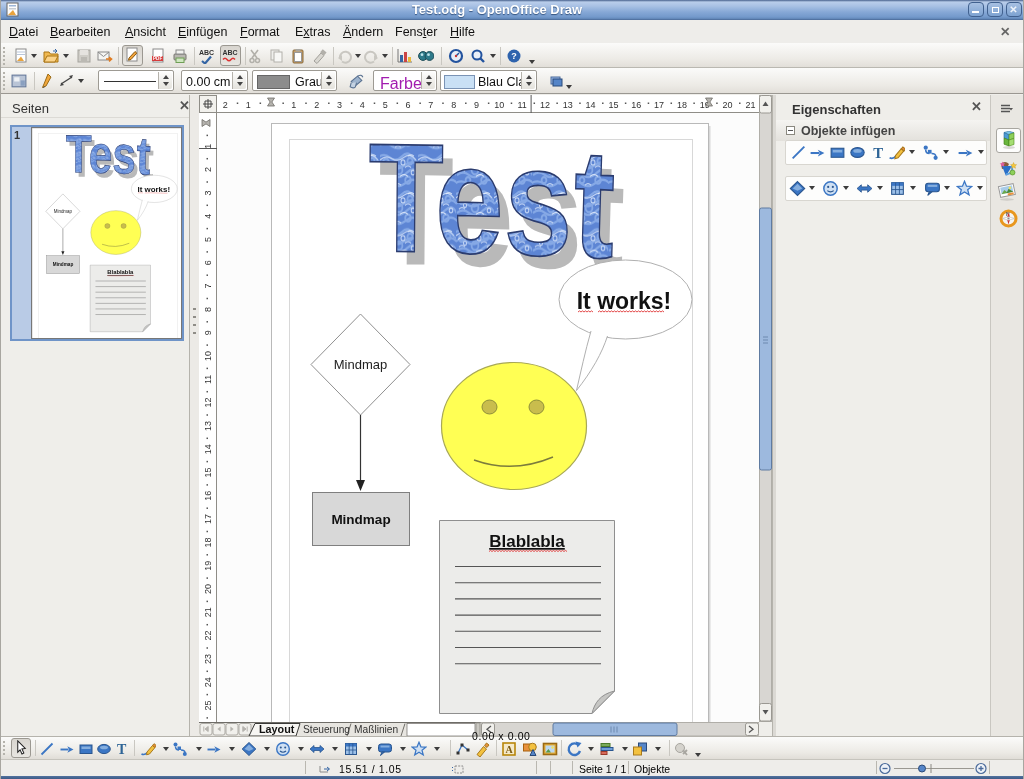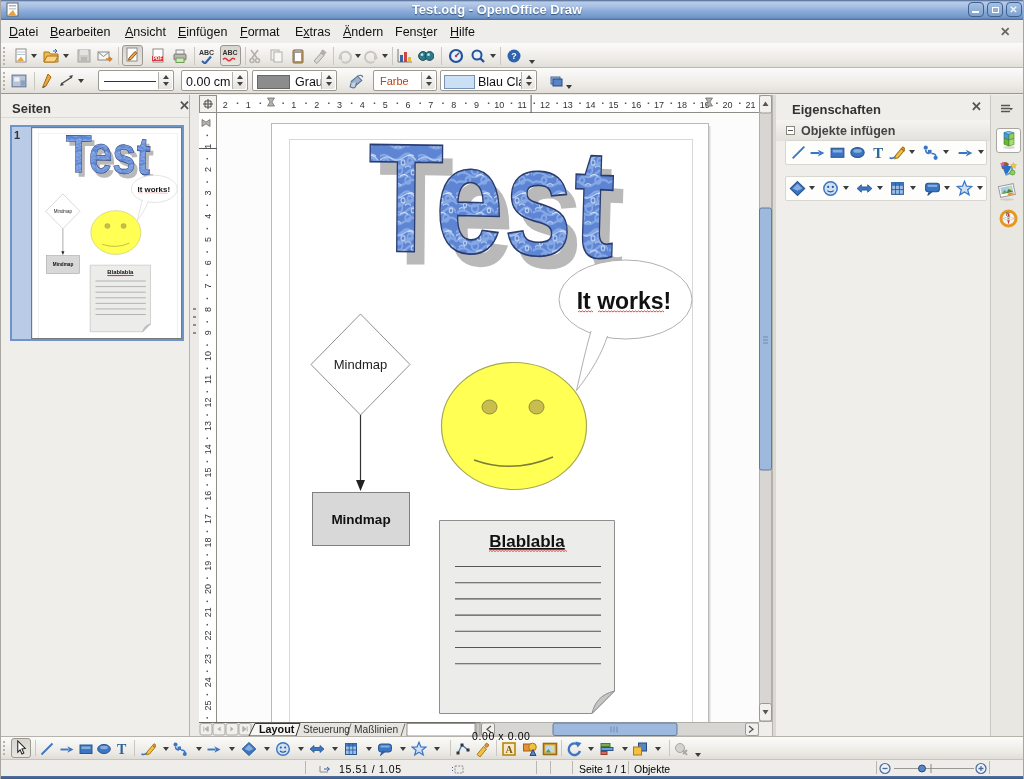--- a/index.html
+++ b/index.html
@@ -208,21 +208,21 @@
     <div class="a" style="left:4px;top:3.5px;width:31px;height:12px;background:#8c8c8c;border:1px solid #666"></div>
     <div class="a" style="left:42px;top:3.5px;font-size:12.5px;color:#111;white-space:nowrap">Grau (</div>
     <div class="spin"></div>
   </div>
 <svg class="a" style="left:348px;top:73px" width="17" height="17" viewBox="0 0 16 16">
     <path d="M3 8 l6-5 4 4 -6 5 Z" fill="#9db3cd" stroke="#5a7291"></path>
     <path d="M9 3 q4-2 5 1" fill="none" stroke="#5a7291"></path>
     <path d="M3 9 l-1 4 q3 2 5 0 l1-4" fill="#c4d2e2" stroke="#5a7291"></path>
   </svg>
 <div class="a combo" style="left:373px;top:70px;width:64px;height:21px">
-    <div class="a" style="left:6px;top:3.5px;font-size:11px;color:#c2410c">Farbe</div>
+    <div class="a" style="left:6px;top:3.5px;font-size:16px;color:#a21caf">Farbe</div>
     <div class="spin"></div>
   </div>
 <div class="a combo" style="left:440px;top:70px;width:97px;height:21px">
     <div class="a" style="left:3px;top:3.5px;width:29px;height:12px;background:#c9e0f5;border:1px solid #7a93b5"></div>
     <div class="a" style="left:37px;top:3.5px;font-size:12.5px;color:#111;white-space:nowrap">Blau Cla</div>
     <div class="spin"></div>
   </div>
 <svg class="a" style="left:547px;top:73px" width="16" height="16" viewBox="0 0 16 16">
     <rect x="4" y="4" width="9" height="7" fill="#9ab8e8" stroke="#4a6a9a"></rect>
     <rect x="6" y="6" width="9" height="7" fill="#5585c8" stroke="#2a4a7a"></rect>
@@ -443,21 +443,21 @@
     <rect x="282" y="0.5" width="278" height="13.5" fill="#d8d6d2" stroke="#b0aea8"></rect>
     <rect x="282.5" y="1" width="13" height="12.5" rx="2" fill="#f1f0ec" stroke="#9a9892"></rect>
     <path d="M292 4 l-4 3.2 4 3.2" fill="none" stroke="#555" stroke-width="1.3"></path>
     <rect x="546.5" y="1" width="13" height="12.5" rx="2" fill="#f1f0ec" stroke="#9a9892"></rect>
     <path d="M550 4 l4 3.2 -4 3.2" fill="none" stroke="#555" stroke-width="1.3"></path>
     <rect x="354" y="1" width="124" height="12.5" rx="2" fill="#9db9de" stroke="#5f7ba1"></rect>
     <path d="M412 4.5 v6 M415 4.5 v6 M418 4.5 v6" stroke="#6d89af"></path>
   </svg>
 <div class="a" id="lpanel"></div>
 <div class="a" style="left:0px;top:117px;width:189px;height:1px;background:#dcdad5"></div>
-<div class="a" style="left:12px;top:101px;font-size:13px;font-weight:bold;color:#333">Seiten</div>
+<div class="a" style="left:12px;top:101px;font-size:13px;font-weight:normal;color:#333">Seiten</div>
 <div class="a x" style="left:179px;top:101px">✕</div>
 <div class="a" style="left:10px;top:125px;width:174px;height:216px;border:2px solid #6f94c8;background:#b9cbe6;box-sizing:border-box"></div>
 <div class="a" style="left:14px;top:129px;font-size:11px;font-weight:bold;color:#333">1</div>
 <div class="a" style="left:31px;top:127px;width:151px;height:212px;background:#fff;border:1px solid #777;box-sizing:border-box"></div>
 <svg class="a" style="left:32px;top:128px" width="149" height="210" viewBox="0 0 149 210">
     <g transform="scale(0.345) translate(-271,-123)">
       <rect x="271.5" y="123.5" width="437" height="640" fill="#fff" stroke="#b9b9b9"></rect>
       <rect x="709" y="126" width="1.5" height="638" fill="#d8d8d8"></rect>
       <rect x="289.5" y="139.5" width="403" height="640" fill="none" stroke="#d8d8d8"></rect>
       <path id="tp" d="M368 199.2 Q491 199.9 616 204.8" fill="none"></path>

